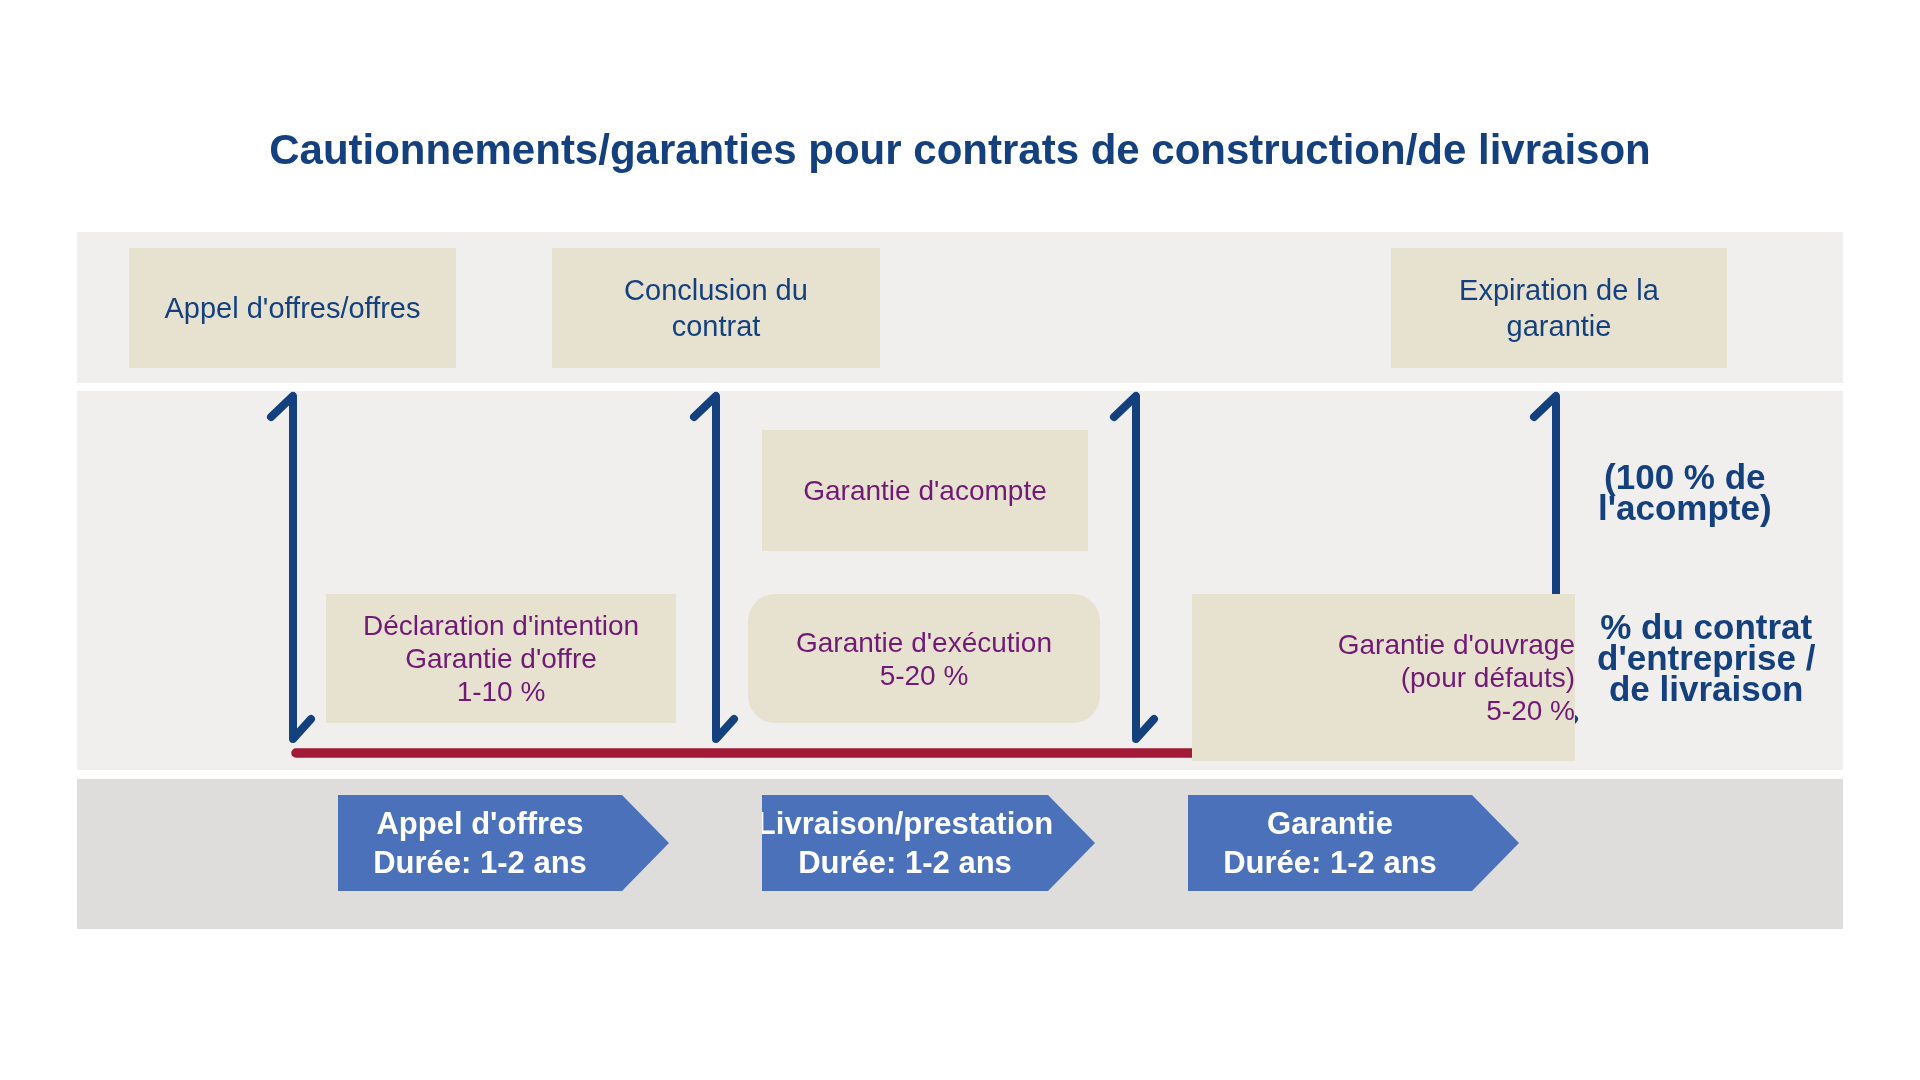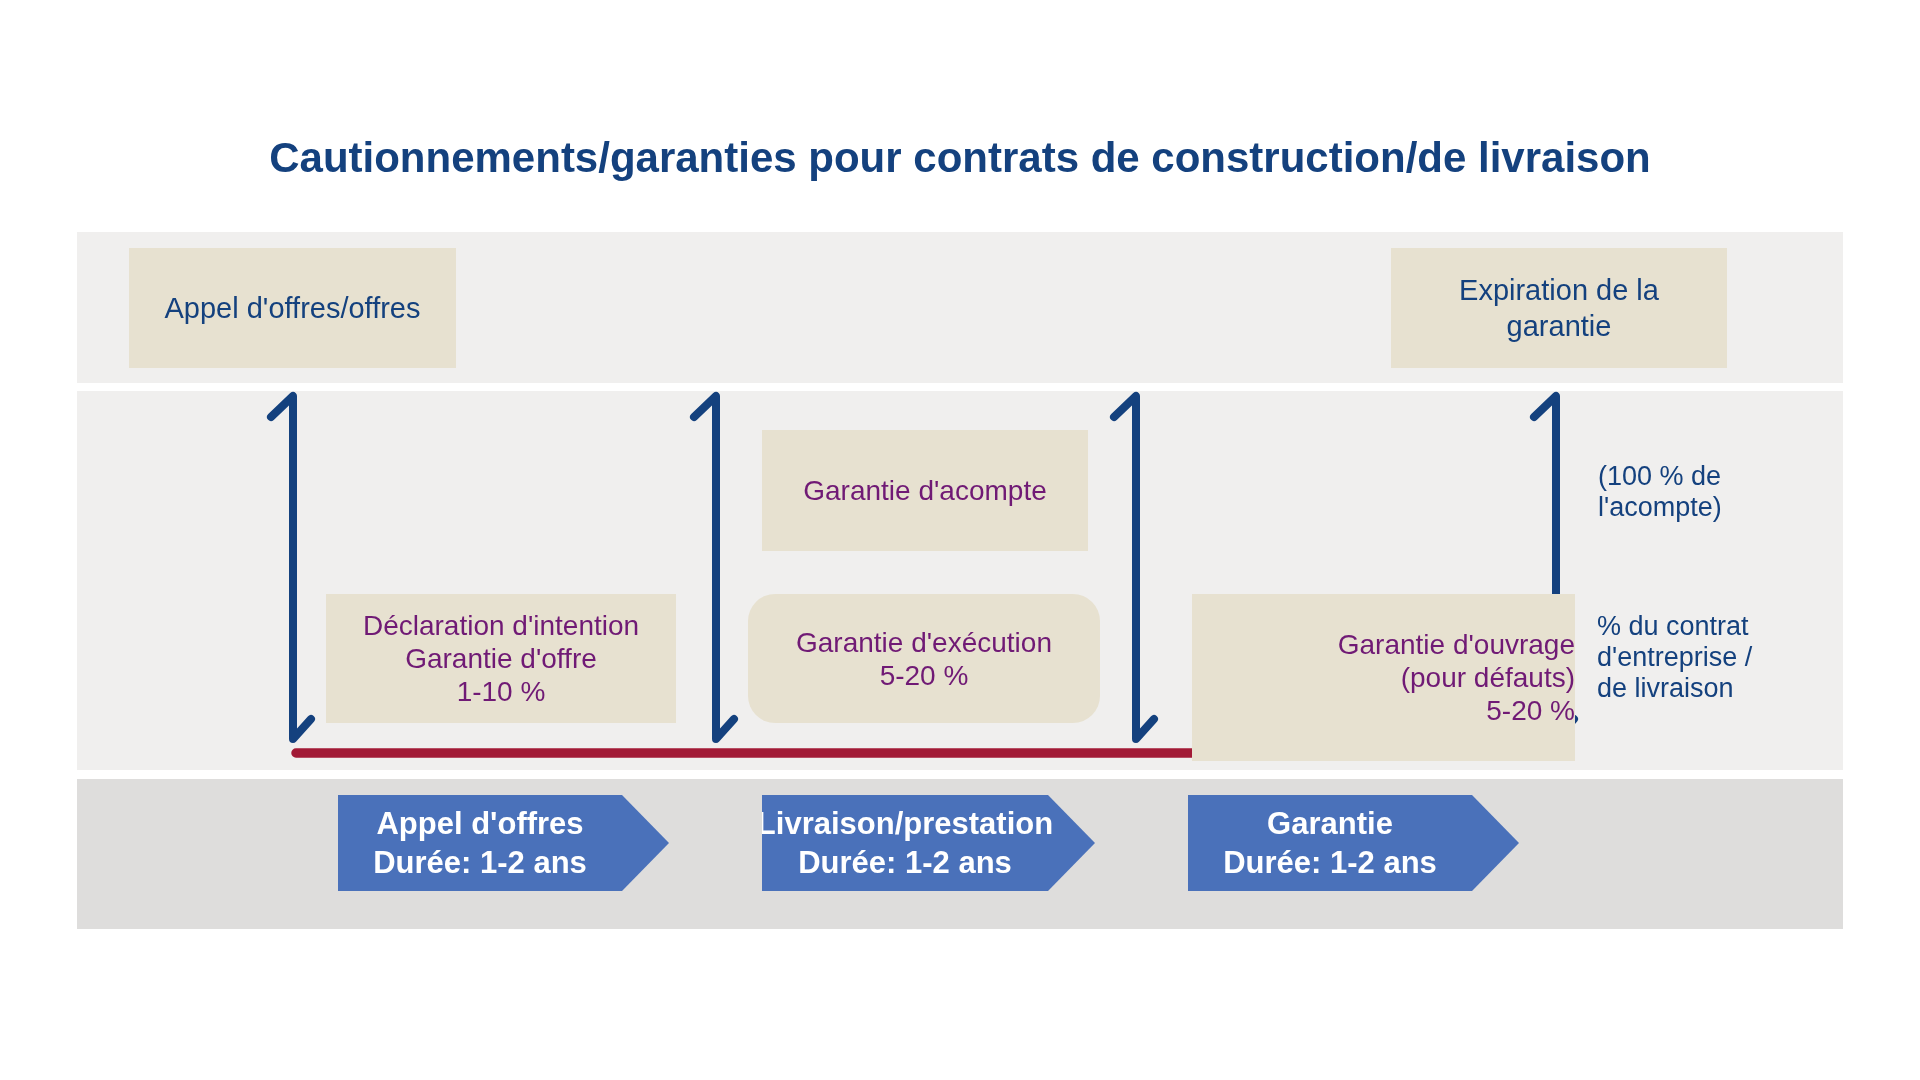--- a/index.html
+++ b/index.html
@@ -7,21 +7,21 @@
     position: relative;
     width: 1920px;
     height: 1080px;
     background: #ffffff;
     overflow: hidden;
     font-family: "Liberation Sans", "DejaVu Sans", sans-serif;
   }
   .title {
     position: absolute;
     left: 0; right: 0; top: 121px;
-    margin: 12px;
+    margin: 4px;
     text-align: center;
     font-size: 42px;
     font-weight: bold;
     line-height: 50px;
     color: #14417e;
     letter-spacing: 0px;
   }
   .band { position: absolute; left: 77px; width: 1766px; }
   .band-milestones { top: 232px; height: 151px; background: #f0efee; }
   .band-guarantees { top: 391px; height: 379px; background: #f0efee; }
@@ -62,23 +62,24 @@
   }
   .gbox .ln { display: block; }
   .gbox-acompte     { left: 762px;  top: 430px; width: 326px; height: 121px; }
   .gbox-declaration { left: 326px;  top: 594px; width: 350px; height: 129px; }
   .gbox-execution   { left: 748px;  top: 594px; width: 352px; height: 129px; border-radius: 27px; }
   .gbox-ouvrage     { left: 1192px; top: 594px; width: 383px; height: 167px; align-items: flex-end; }
 
   .note {
     position: absolute;
     color: #14417e;
-    font-size: 27px;
+    font-size: 35px;
     line-height: 31px;
-    text-align: left;
+    text-align: center;
+    font-weight: bold;
   }
   .note .ln { display: block; }
   .note-acompte { left: 1598px; top: 461px; }
   .note-contrat { left: 1597px; top: 611px; }
 
   .overlay {
     position: absolute;
     left: 0; top: 0;
     width: 1920px; height: 1080px;
     pointer-events: none;
@@ -115,20 +116,23 @@
 <div class="canvas">
 
   <h1 class="title">Cautionnements/garanties pour contrats de construction/de livraison</h1>
 
   <div class="band band-milestones"></div>
   <div class="band band-guarantees"></div>
   <div class="band band-phases"></div>
 
   <div class="mbox mbox-1">
     <span>Appel d'offres/offres</span>
+  </div>
+  <div class="mbox mbox-2">
+    <span>Conclusion du contrat</span>
   </div>
   <div class="mbox mbox-4">
     <span>Expiration de la garantie</span>
   </div>
 
   <svg class="overlay" viewBox="0 0 1920 1080" aria-hidden="true">
     <path class="bracket" d="M271 417 L293 396 L293 739 L311 719"></path>
     <path class="bracket" d="M694 417 L716 396 L716 739 L734 719"></path>
     <path class="bracket" d="M1114 417 L1136 396 L1136 739 L1154 719"></path>
     <path class="bracket" d="M1534 417 L1556 396 L1556 739 L1574 719"></path>

